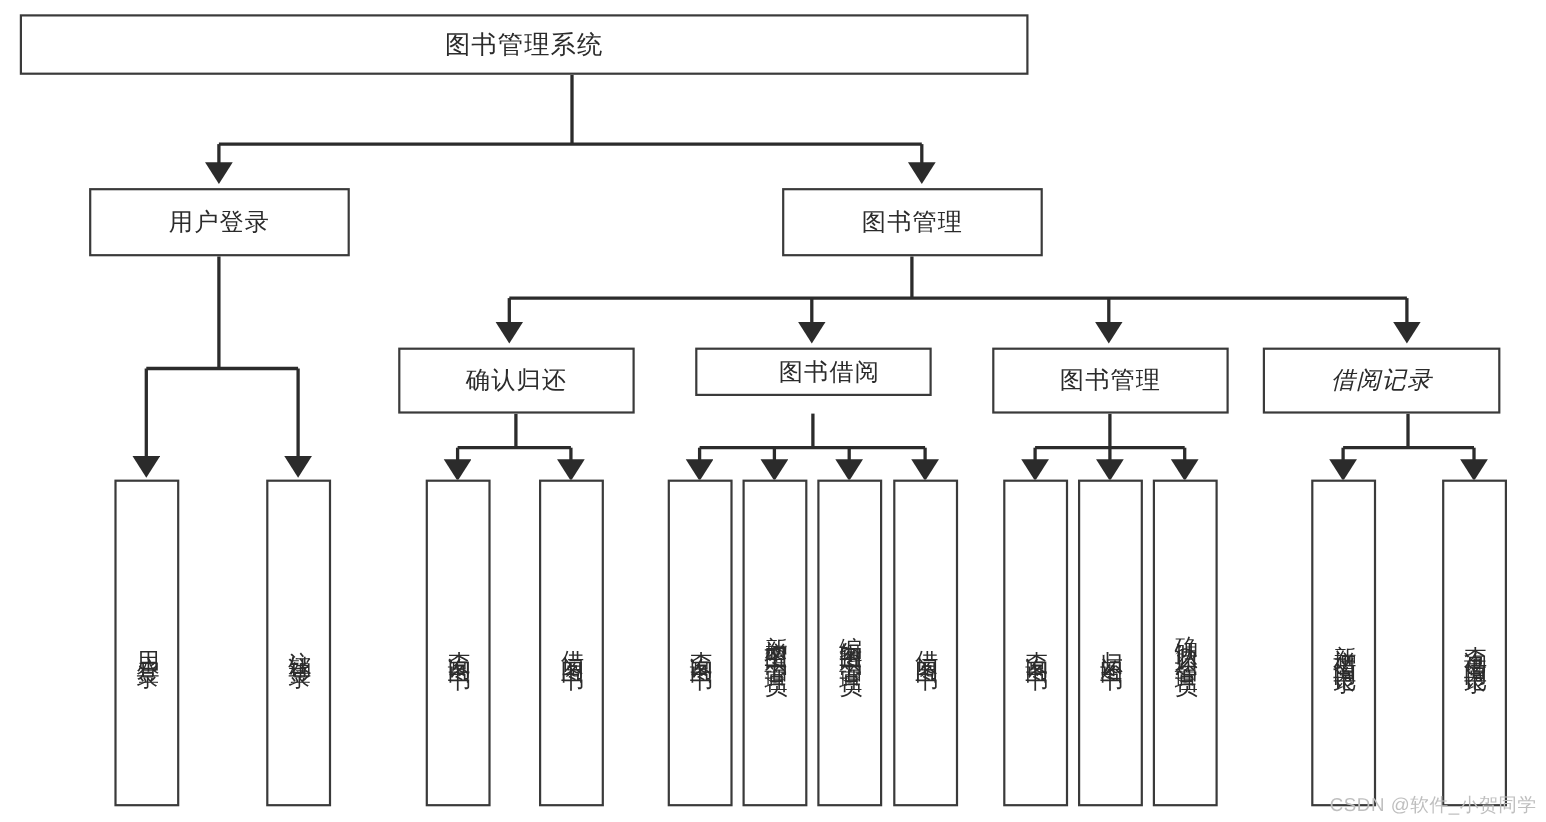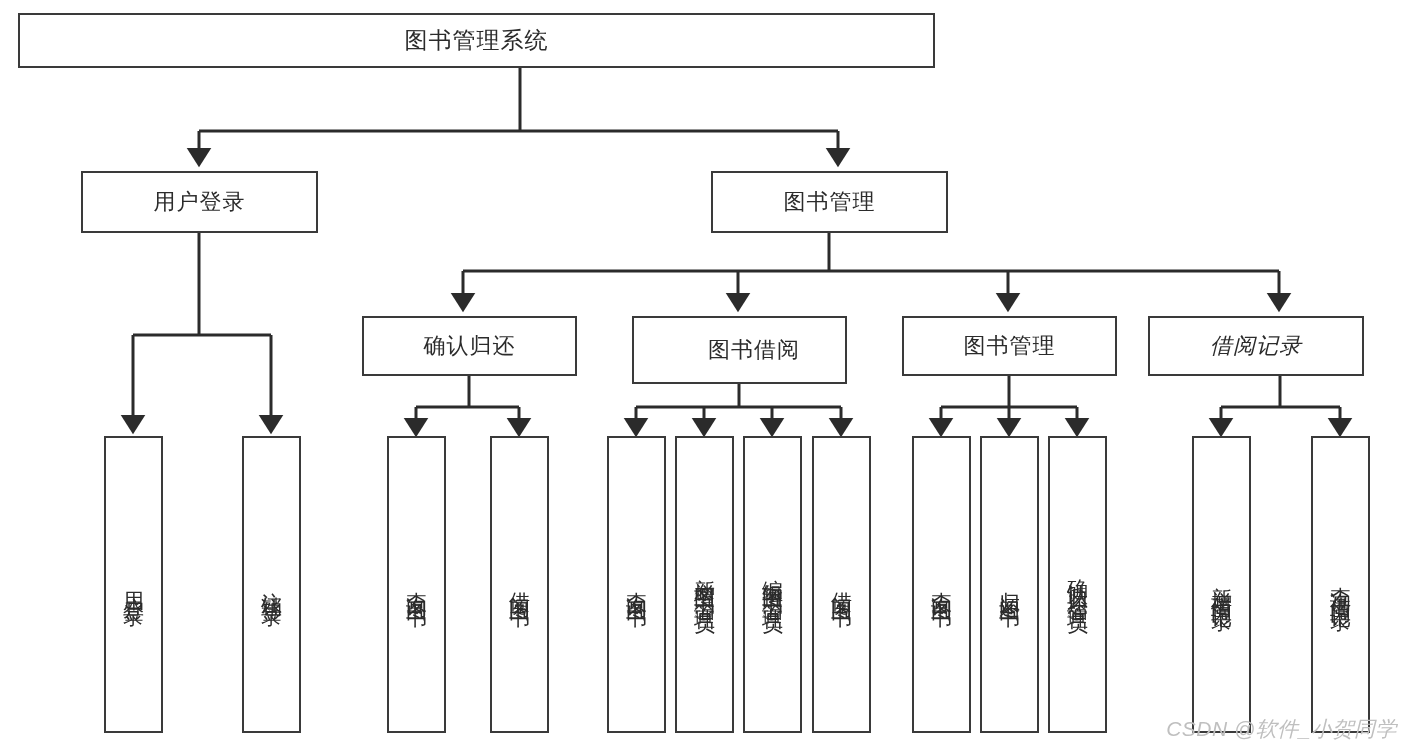--- a/index.html
+++ b/index.html
@@ -58,26 +58,25 @@
     white-space: nowrap;
     text-align: center;
   }
   .htext {
     white-space: nowrap;
   }
   .watermark {
     position: absolute;
     right: 8px;
     bottom: 4px;
-    font-size: 21px;
+    font-size: 17px;
     color: #bfbfbf;
     letter-spacing: 0.5px;
     z-index: 5;
     white-space: nowrap;
-    font-style: italic;
   }
 </style>
 </head>
 <body>
 
 <div id="canvas">
 
   <svg class="wires" viewBox="0 0 1405 747" width="1405" height="747" xmlns="http://www.w3.org/2000/svg">
     <defs>
       <marker id="ah" markerWidth="11" markerHeight="11" refX="1.5" refY="4.2" orient="auto" markerUnits="strokeWidth">
@@ -138,21 +137,21 @@
   </div>
 
   <div class="node h" style="left:711px; top:171px; width:237px; height:62px;">
     <span class="htext">图书管理</span>
   </div>
 
   <div class="node h" style="left:362px; top:316px; width:215px; height:60px;">
     <span class="htext">确认归还</span>
   </div>
 
-  <div class="node h" style="left:632px; top:316px; width:215px; height:68px;padding-left:29px;">
+  <div class="node h" style="left:632px; top:316px; width:215px; height:44px;padding-left:29px;">
     <span class="htext">图书借阅</span>
   </div>
 
   <div class="node h" style="left:902px; top:316px; width:215px; height:60px;">
     <span class="htext">图书管理</span>
   </div>
 
   <div class="node h" style="left:1148px; top:316px; width:216px; height:60px;font-style:italic;">
     <span class="htext">借阅记录</span>
   </div>

